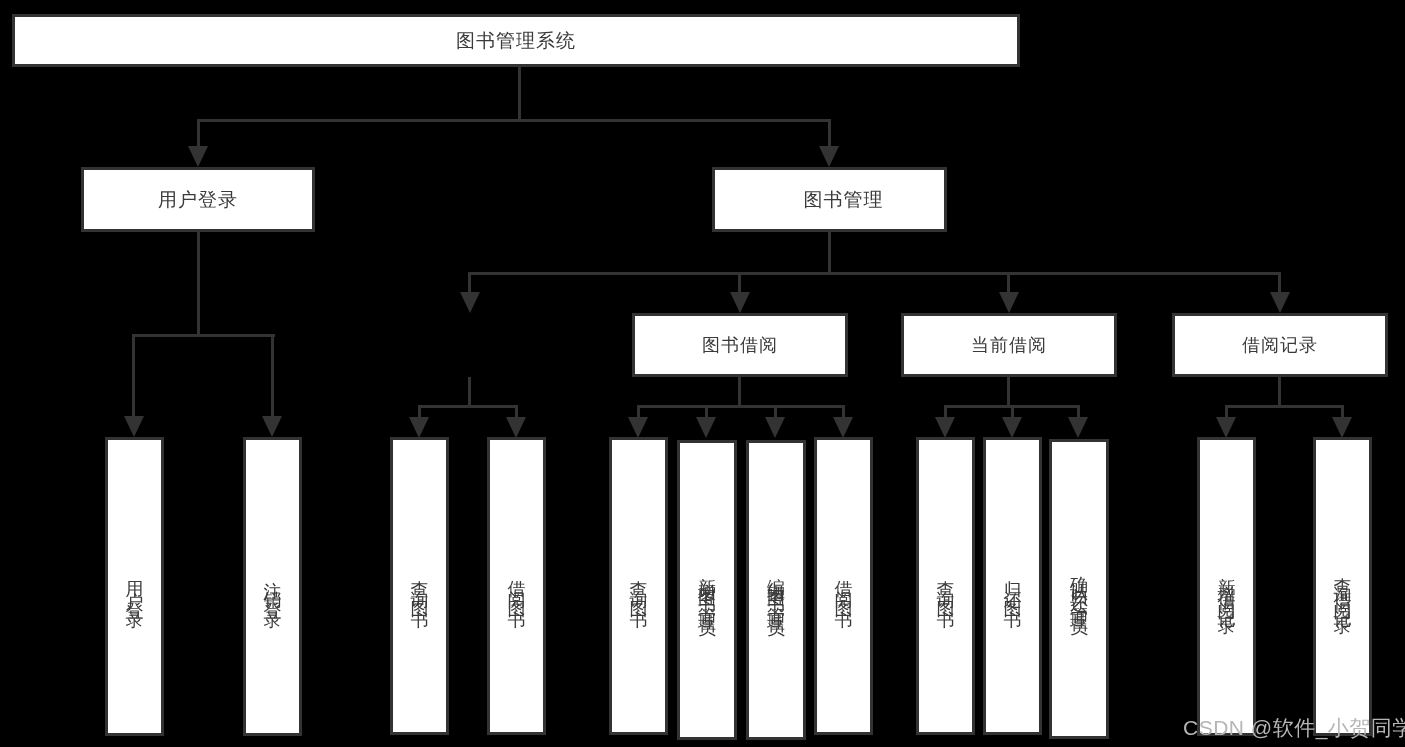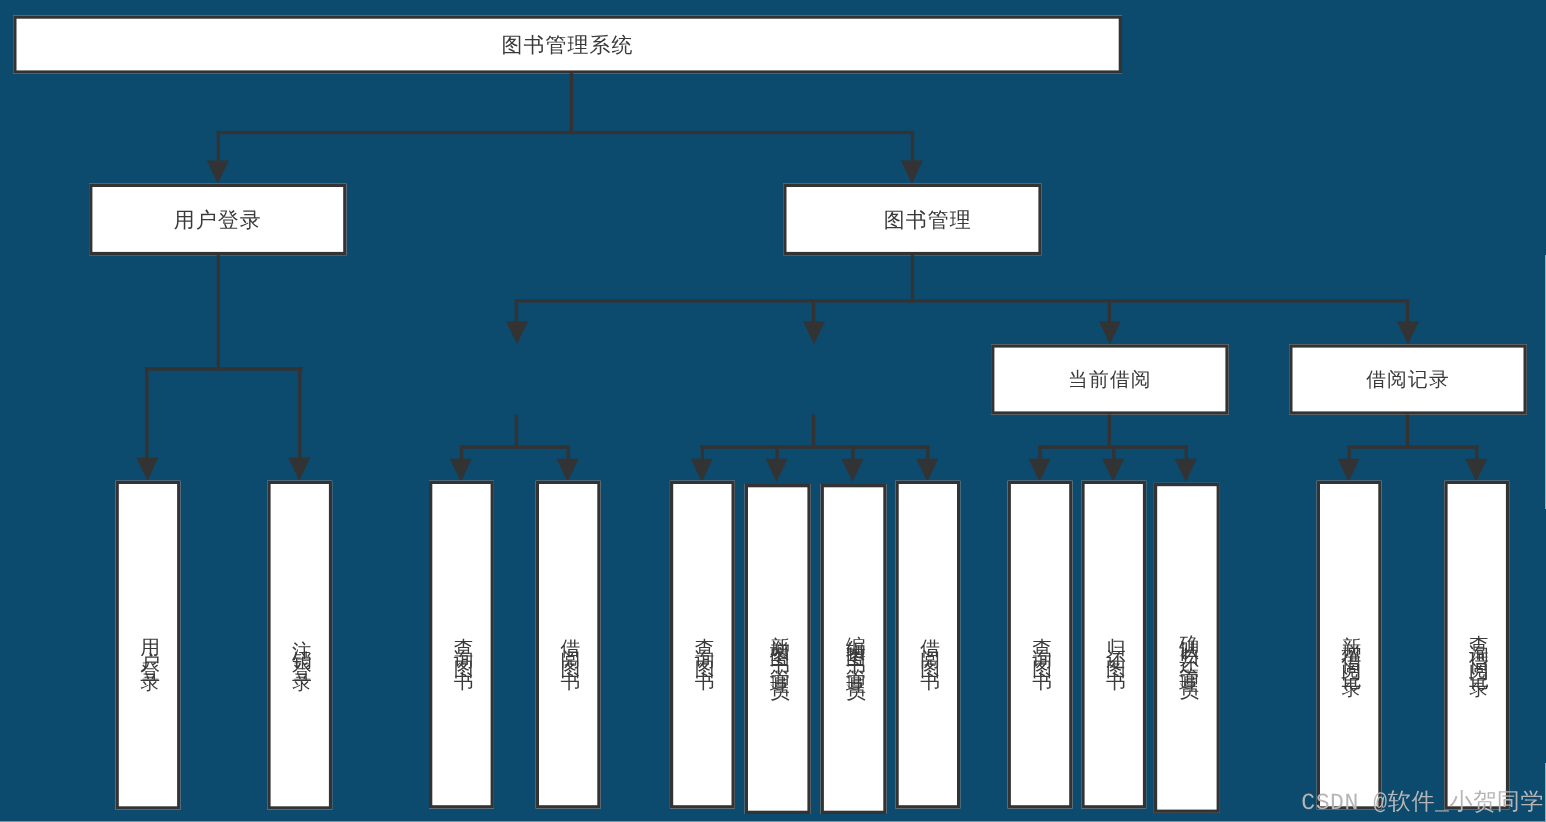--- a/index.html
+++ b/index.html
@@ -1,18 +1,18 @@
 <!DOCTYPE html>
 <html><head>
 <meta charset="utf-8">
 <style>
   html,body{margin:0;padding:0;background:#ffffff;}
   .canvas{
-    position:relative;width:1405px;height:747px;background:#0c4a6e;
-    font-family:Liberation Mono, monospace;color:#3a3a3a;overflow:hidden;
+    position:relative;width:1405px;height:747px;background:#000000;
+    font-family:Liberation Sans, sans-serif;color:#3a3a3a;overflow:hidden;
   }
   .hnode{
     position:absolute;box-sizing:border-box;border:3px solid #333333;background:#ffffff;
     display:flex;align-items:center;justify-content:center;
     font-size:19px;letter-spacing:1px;color:#3a3a3a;white-space:nowrap;
   }
   .vnode{
     position:absolute;box-sizing:border-box;border:3px solid #333333;background:#ffffff;
     writing-mode:vertical-rl;text-orientation:mixed;
     display:flex;align-items:center;justify-content:center;
@@ -58,20 +58,21 @@
   <div class="hline" style="left:468px;top:272px;width:813px;"></div>
   <div class="vline" style="left:468px;top:272px;height:22px;"></div>
   <div class="arrow" style="left:460px;top:292px;"></div>
   <div class="vline" style="left:738px;top:272px;height:22px;"></div>
   <div class="arrow" style="left:730px;top:292px;"></div>
   <div class="vline" style="left:1007px;top:272px;height:22px;"></div>
   <div class="arrow" style="left:999px;top:292px;"></div>
   <div class="vline" style="left:1278px;top:272px;height:22px;"></div>
   <div class="arrow" style="left:1270px;top:292px;"></div>
 
+  <div class="hnode" style="left:632px;top:313px;width:216px;height:64px;font-size:18px;">图书借阅</div>
   <div class="hnode" style="left:901px;top:313px;width:216px;height:64px;font-size:18px;text-align:center;">当前借阅</div>
   <div class="hnode" style="left:1172px;top:313px;width:216px;height:64px;font-size:18px;">借阅记录</div>
 
   <div class="vline" style="left:468px;top:377px;height:31px;"></div>
   <div class="hline" style="left:418px;top:405px;width:100px;"></div>
   <div class="vline" style="left:418px;top:405px;height:14px;"></div>
   <div class="arrow" style="left:409px;top:417px;"></div>
   <div class="vline" style="left:515px;top:405px;height:14px;"></div>
   <div class="arrow" style="left:506px;top:417px;"></div>
 

